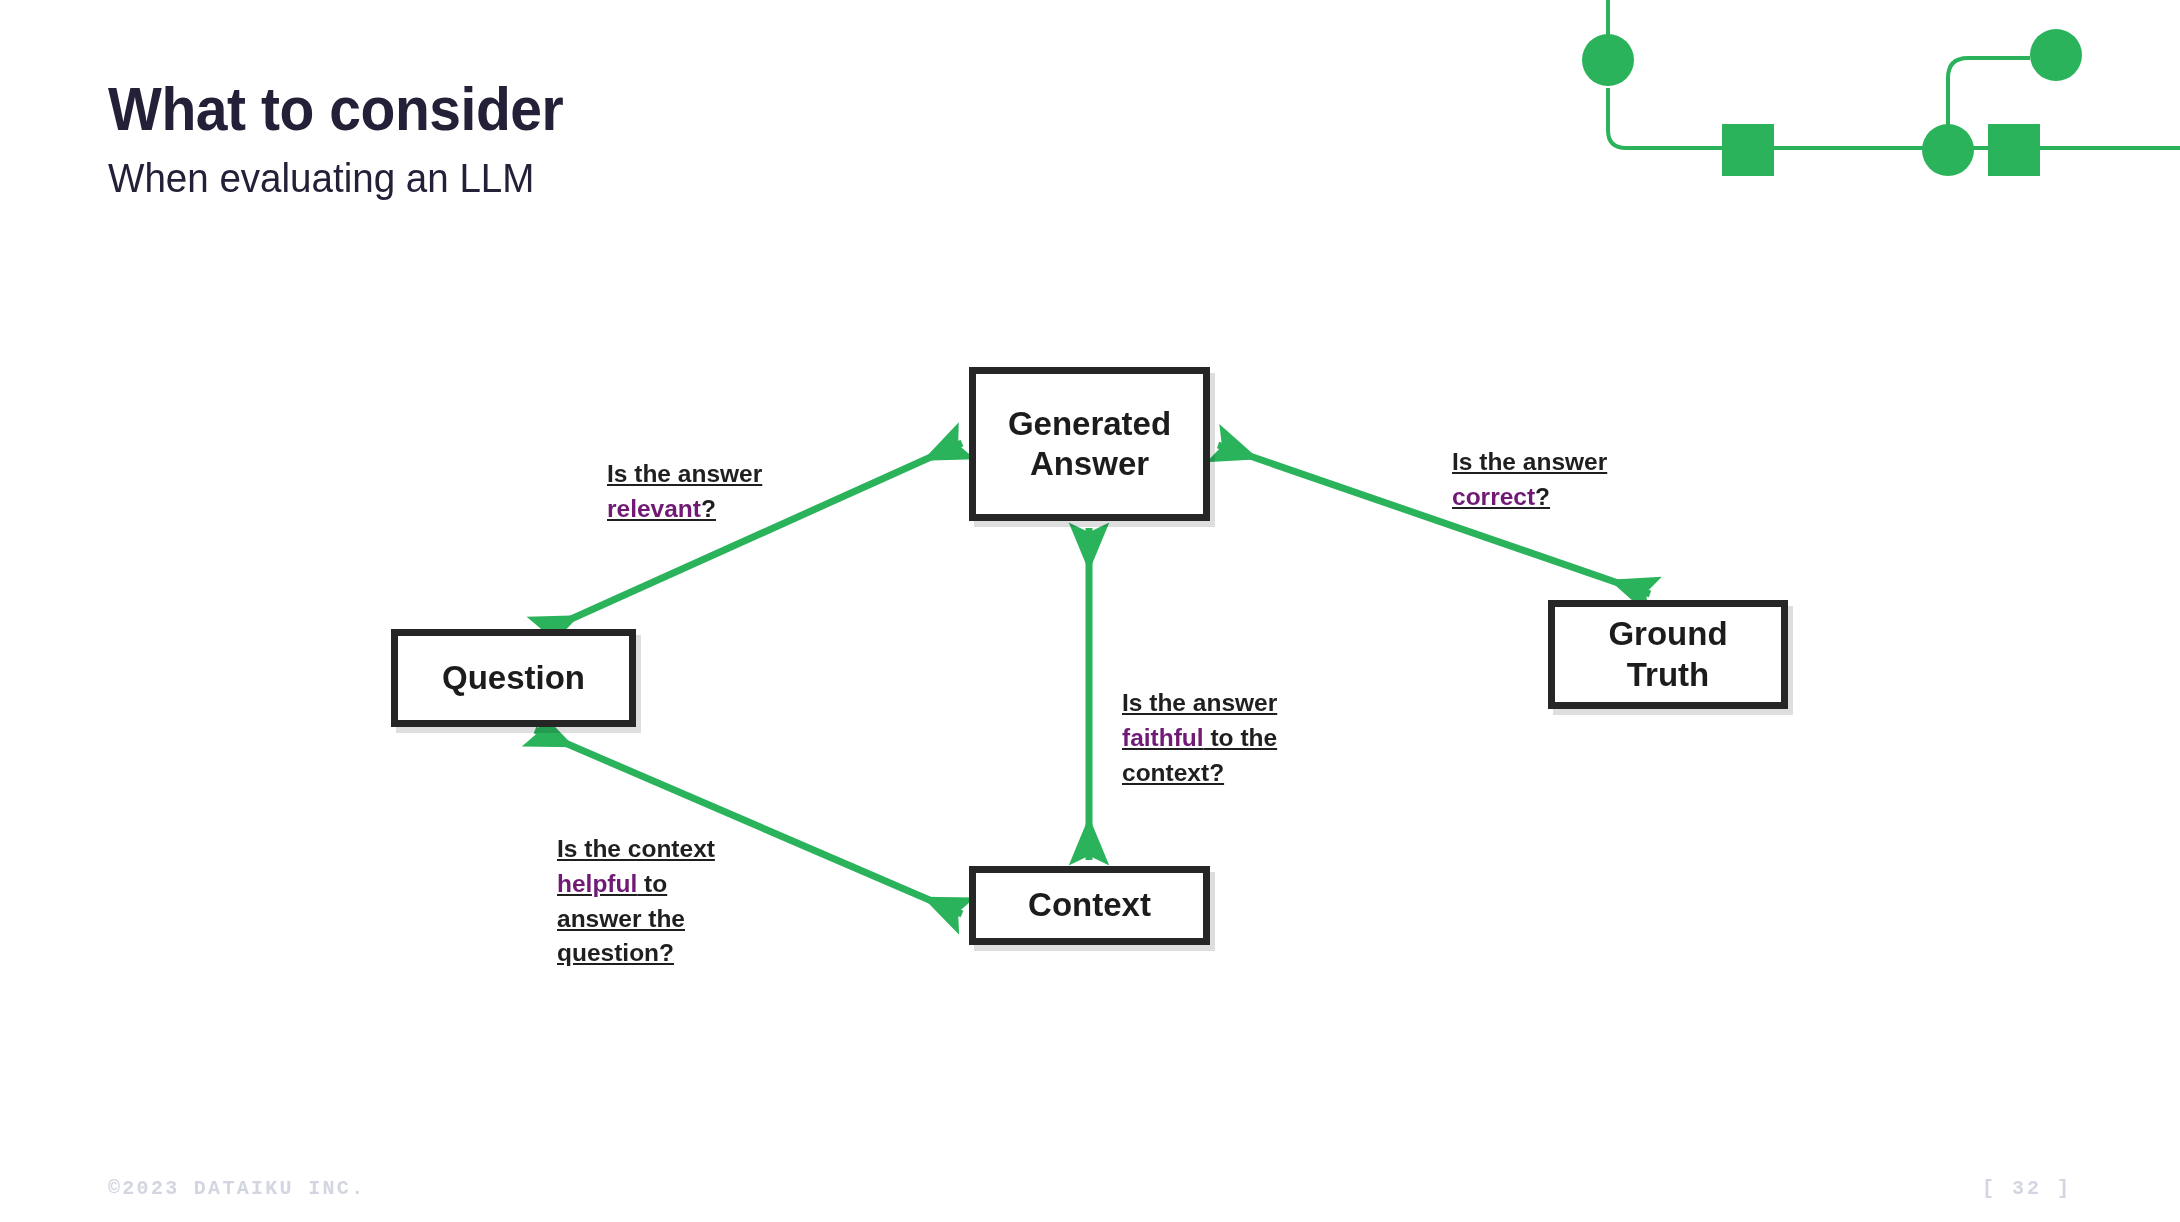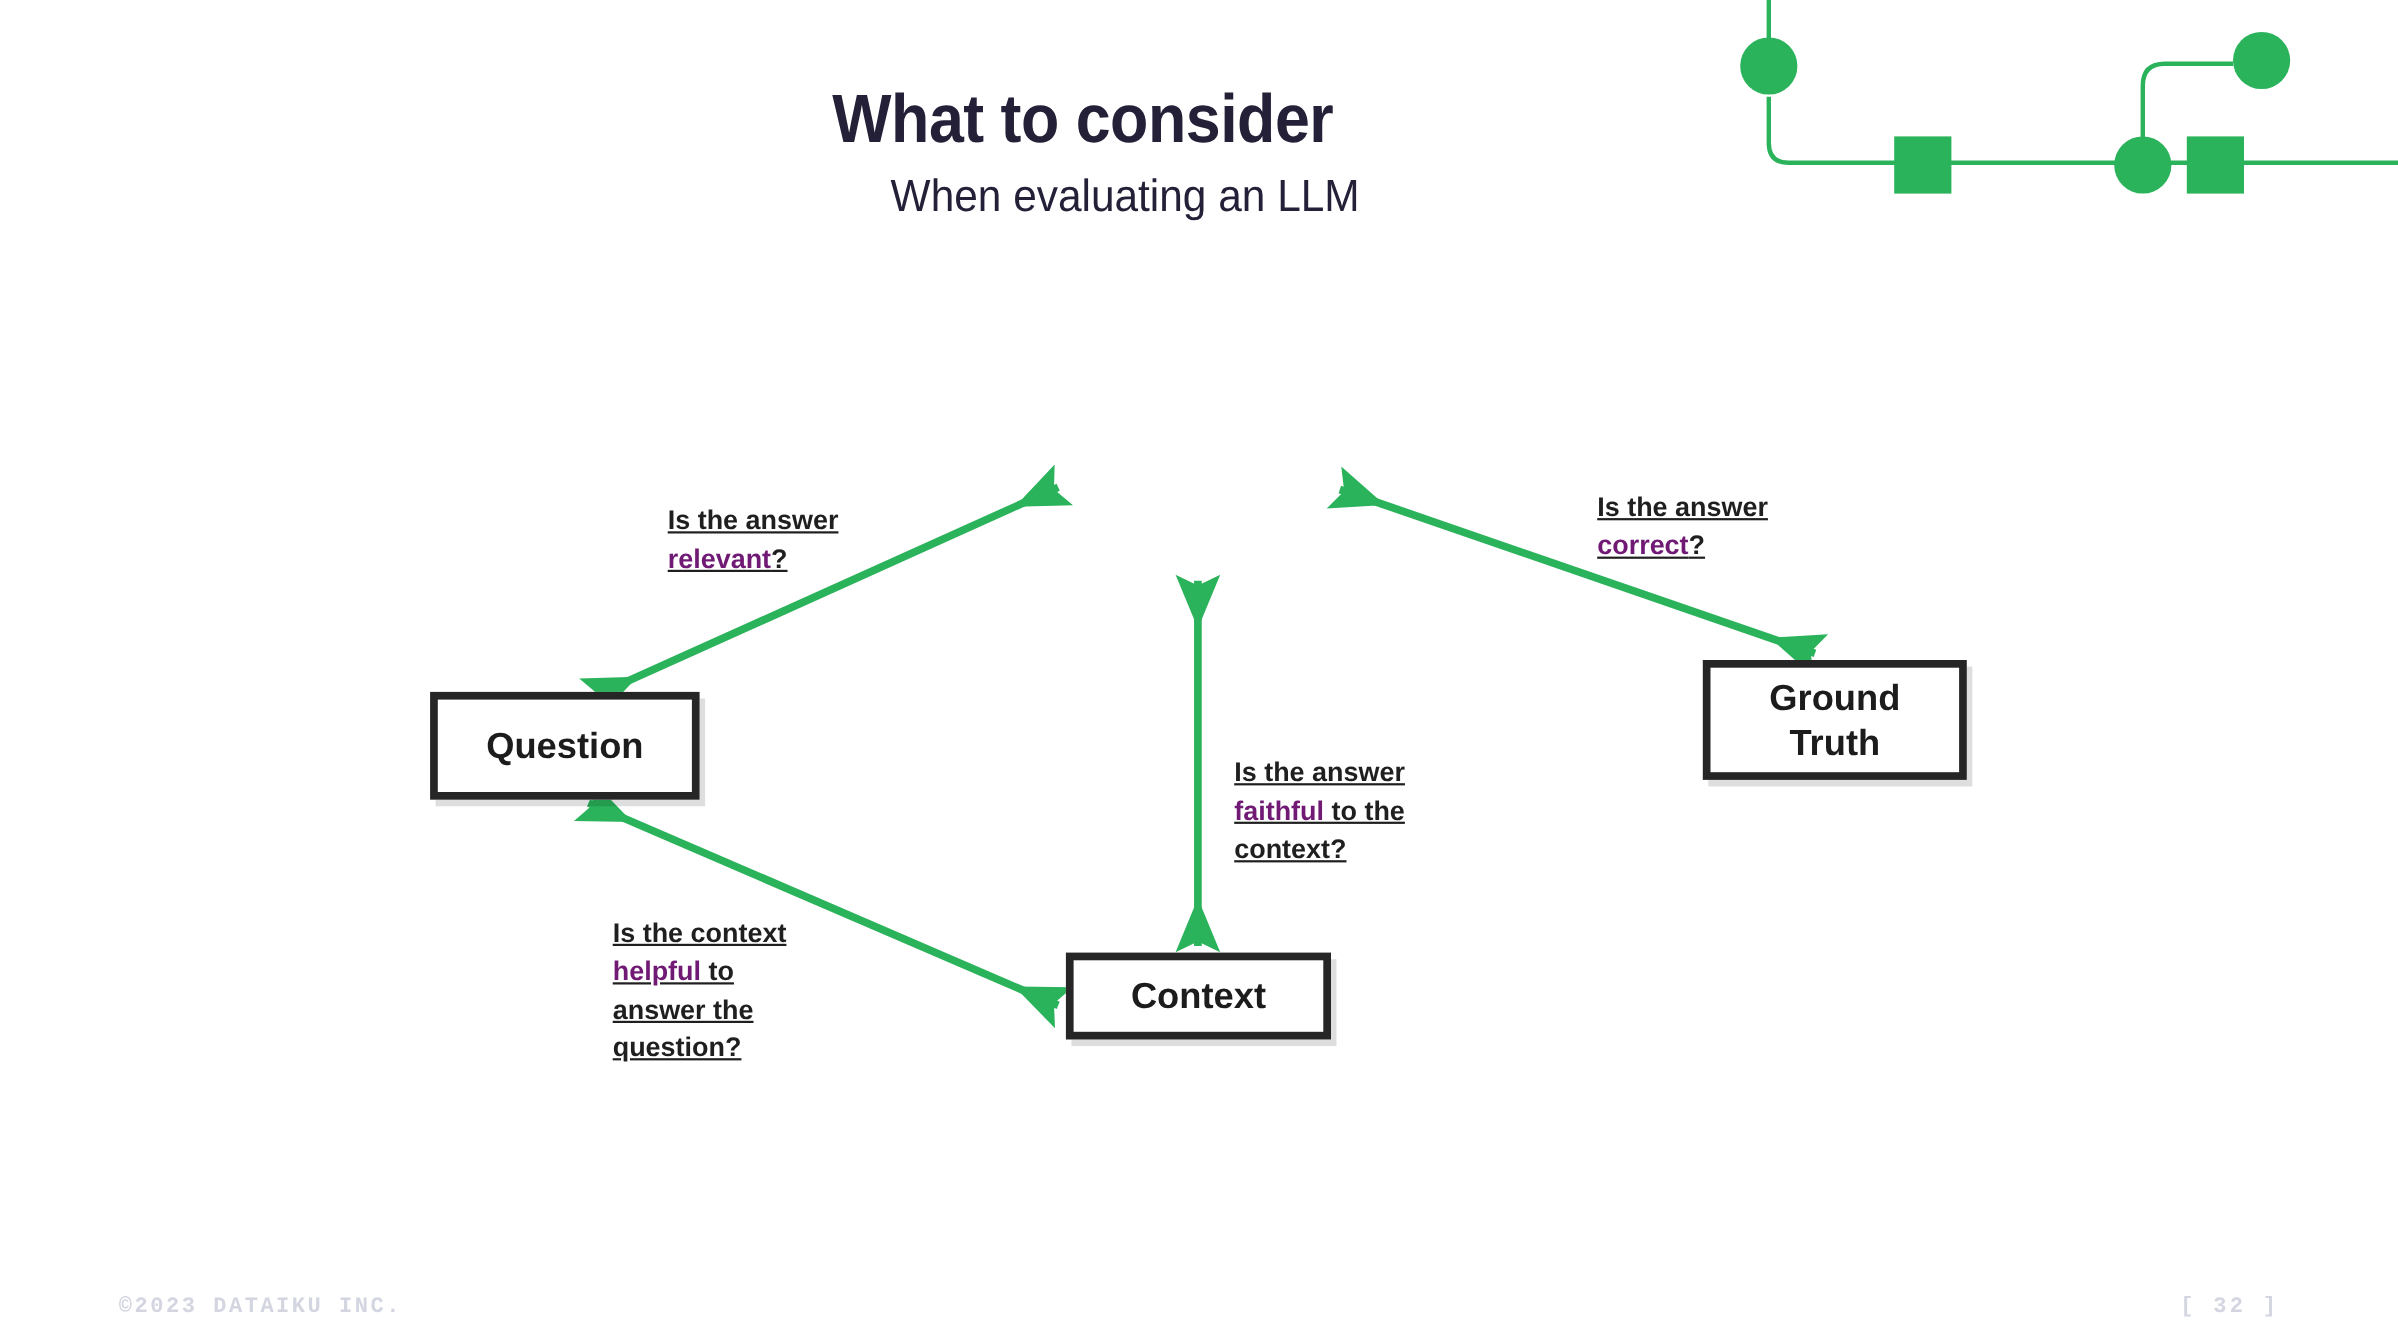--- a/index.html
+++ b/index.html
@@ -14,21 +14,20 @@
     overflow: hidden;
     font-family: "Liberation Sans", sans-serif;
   }
 
   
   .header {
     position: absolute;
     left: 108px;
     top: 78px;
     width: 1200px;
-    text-align: right;
   }
   .slide-title {
     font-family: "Liberation Sans Narrow", "Liberation Sans", sans-serif;
     font-size: 62px;
     font-weight: bold;
     letter-spacing: -0.5px;
     color: #242038;
     line-height: 1.0;
     margin: 0;
     transform: scaleX(0.92);
@@ -163,20 +162,23 @@
       Ground Truth --&gt;
     <line x1="1218" y1="445" x2="1650" y2="594" stroke="#2bb35b" stroke-width="7" marker-start="url(#ah-start)" marker-end="url(#ah-end)"></line>
 
       Context (vertical) --&gt;
     <line x1="1089" y1="528" x2="1089" y2="860" stroke="#2bb35b" stroke-width="7" marker-start="url(#ah-start)" marker-end="url(#ah-end)"></line>
 
       Context --&gt;
     <line x1="535" y1="730" x2="962" y2="914" stroke="#2bb35b" stroke-width="7" marker-start="url(#ah-start)" marker-end="url(#ah-end)"></line>
   </svg>
 
+  <div class="node" id="node-generated-answer">
+    <span><span>Generated</span><br><span>Answer</span></span>
+  </div>
 
   <div class="node" id="node-question">
     <span>Question</span>
   </div>
 
   <div class="node" id="node-ground-truth">
     <span><span>Ground</span><br><span>Truth</span></span>
   </div>
 
   <div class="node" id="node-context">

